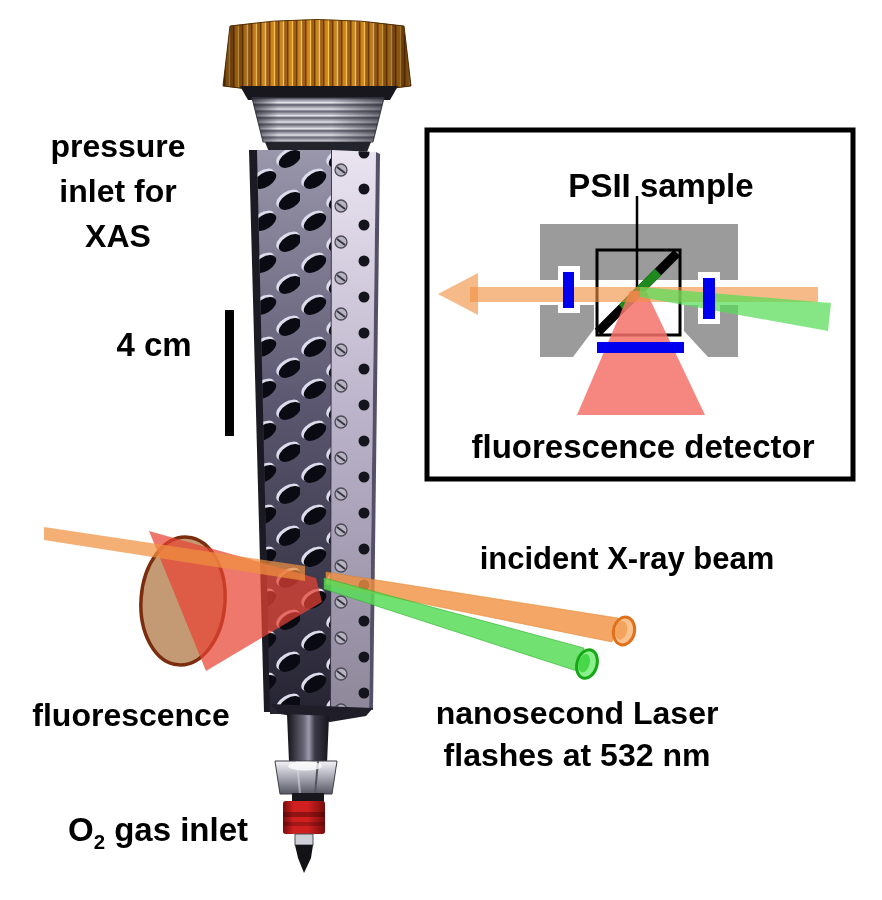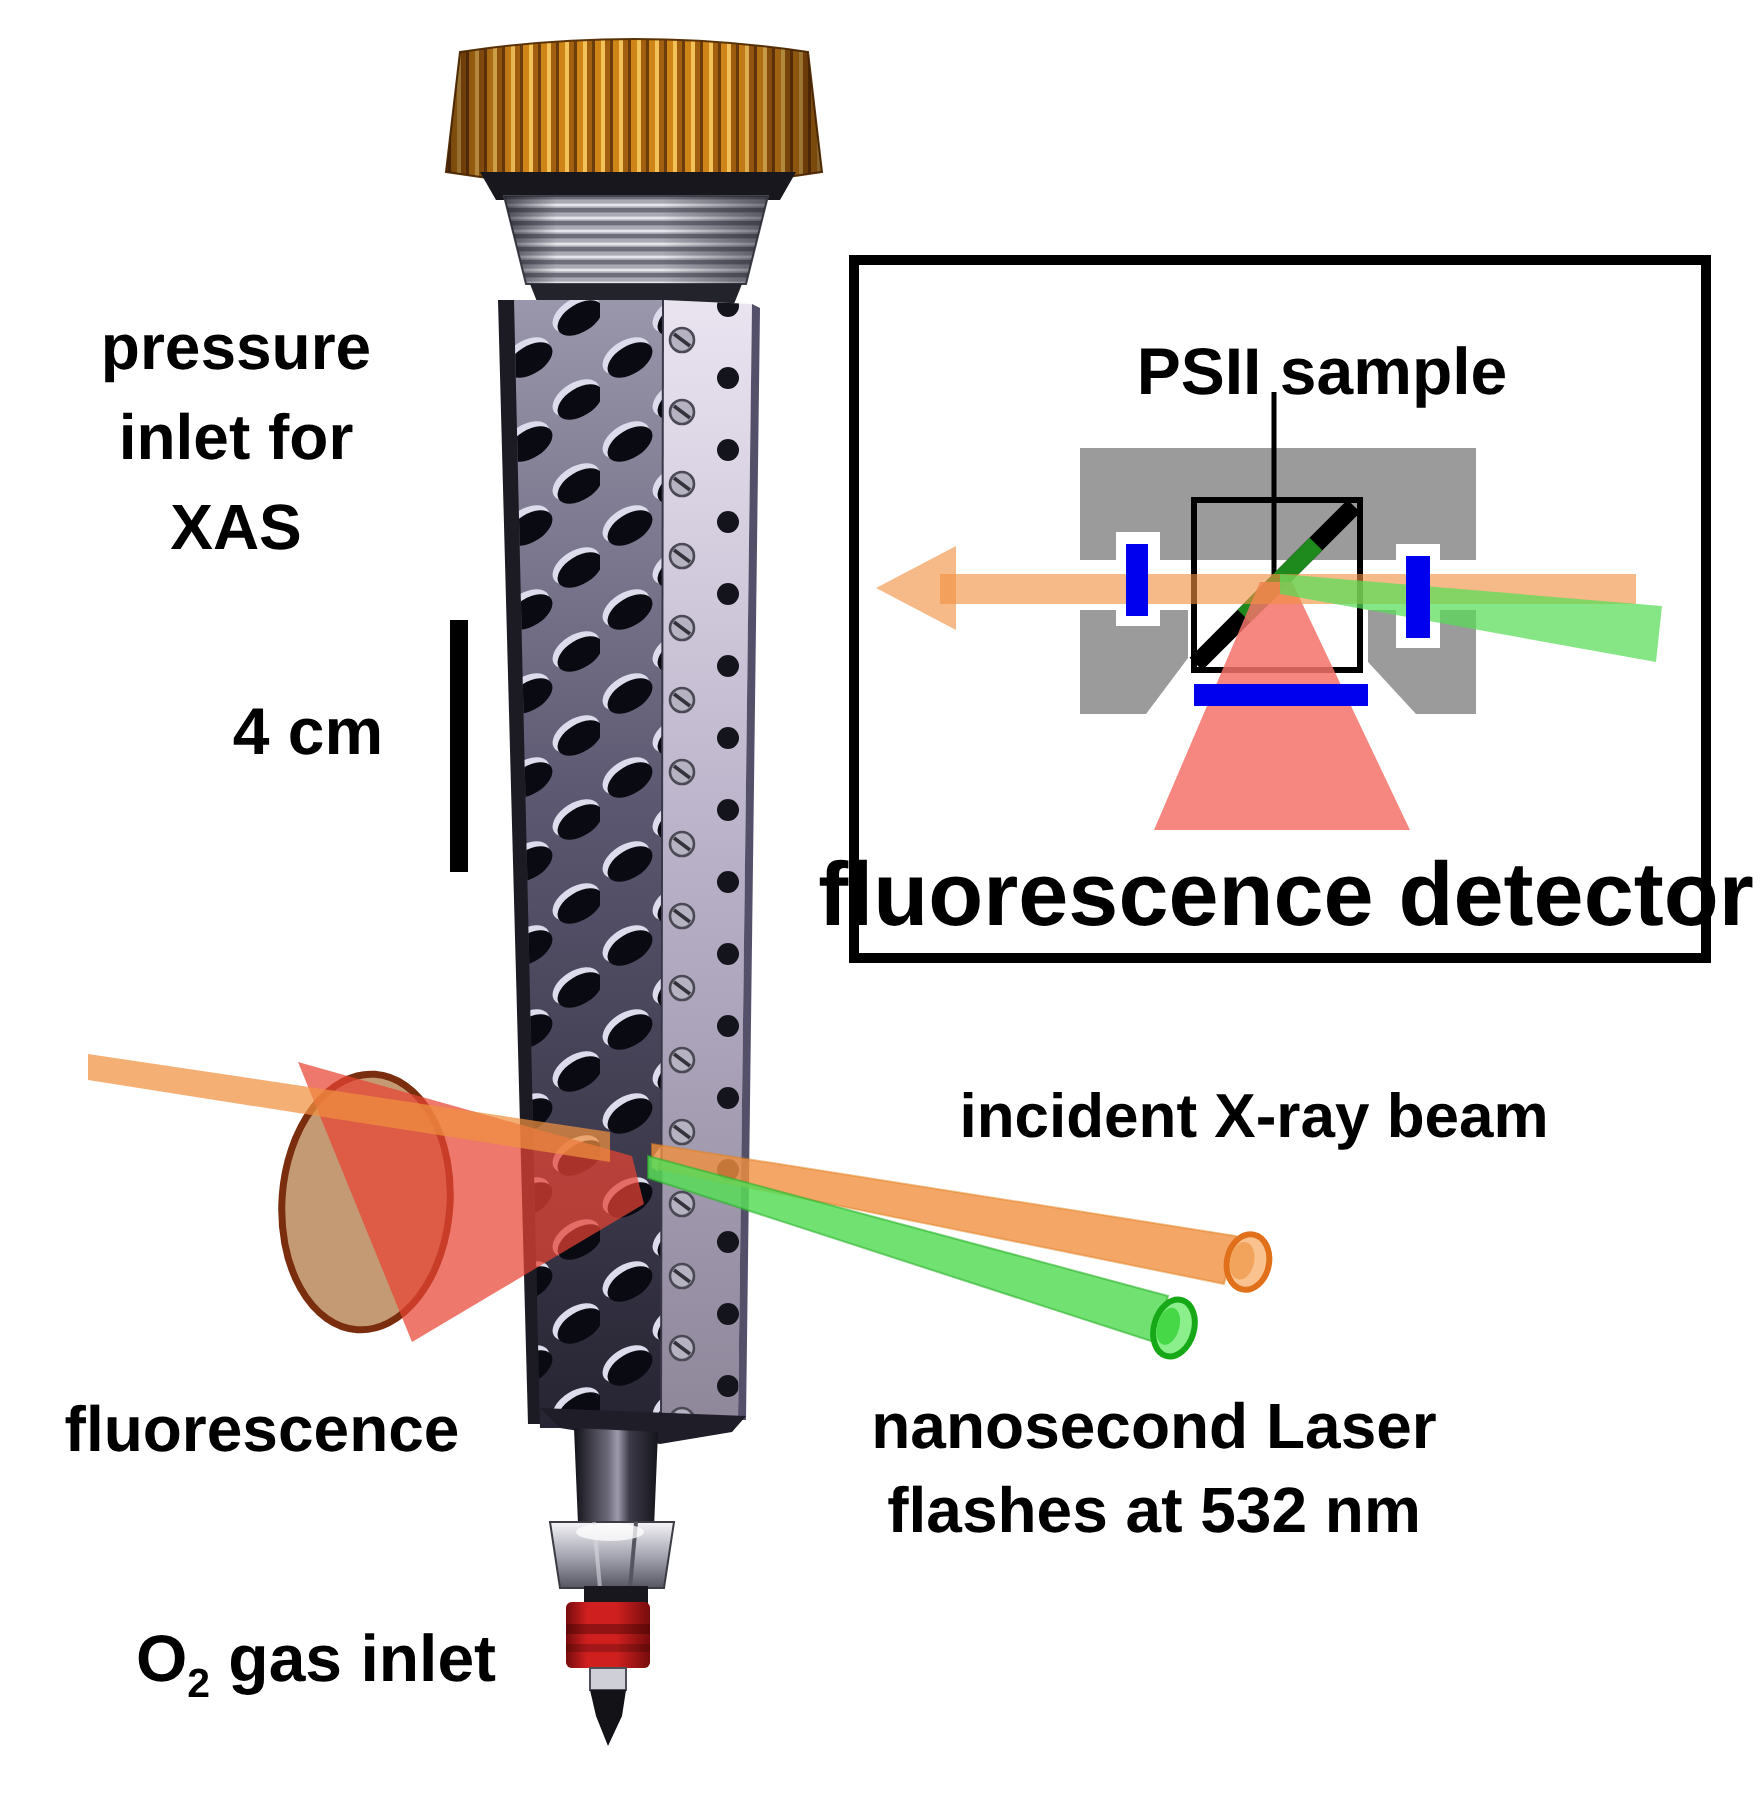--- a/index.html
+++ b/index.html
@@ -1,24 +1,24 @@
 <!DOCTYPE html>
 <html><head>
 <meta charset="utf-8">
 <style>
   html,body{margin:0;padding:0;background:#fff;}
   #canvas{position:relative;width:882px;height:900px;background:#fff;overflow:hidden;
           font-family:"Liberation Sans",sans-serif;}
   #artwork{position:absolute;left:0;top:0;}
   .label{position:absolute;transform:translate(-50%,-50%);font-weight:700;color:#000;
          text-align:center;white-space:nowrap;line-height:1.32;}
-  #lbl-pressure{left:118px;top:191px;font-size:32px;line-height:45px;margin-top:28px;}
-  #lbl-4cm{left:154px;top:366px;font-size:33px;}
+  #lbl-pressure{left:118px;top:191px;font-size:32px;line-height:45px;}
+  #lbl-4cm{left:154px;top:345px;font-size:33px;}
   #lbl-psii{left:661px;top:166px;font-size:33px;margin-top:20px;}
-  #lbl-fdet{left:643px;top:447px;font-size:45px;}
+  #lbl-fdet{left:643px;top:447px;font-size:33px;}
   #lbl-incident{left:627px;top:559px;font-size:31px;}
   #lbl-laser{left:577px;top:734px;font-size:32px;line-height:42px;}
   #lbl-xrayf{left:131px;top:715px;font-size:32px;line-height:49px;}
   #lbl-o2{left:158px;top:832px;font-size:33px;}
   #lbl-o2 sub{font-size:0.62em;}
 </style>
 </head>
 <body>
 
 <div id="canvas">

